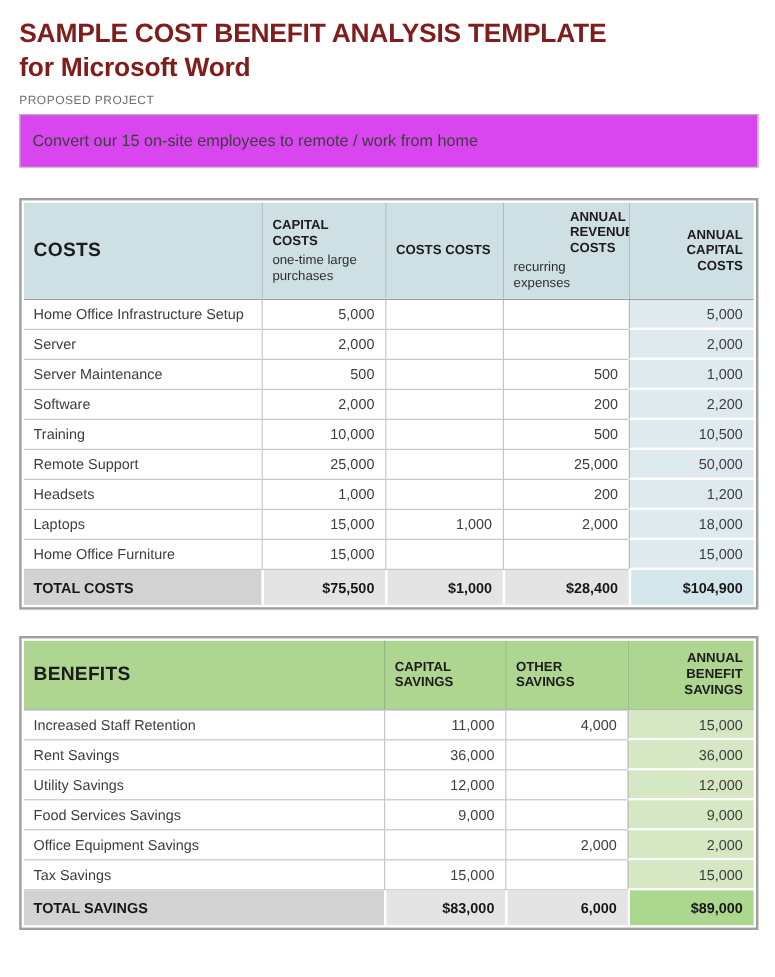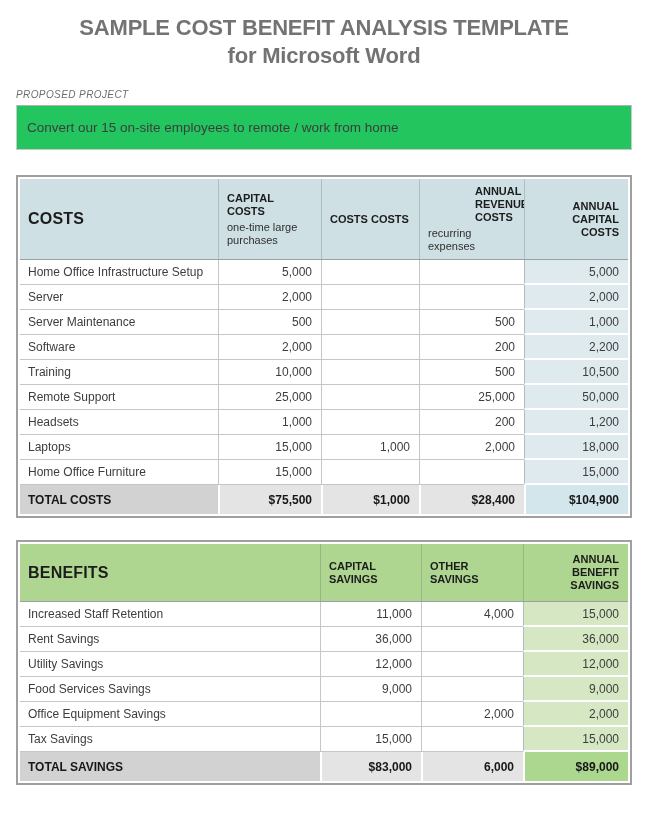--- a/index.html
+++ b/index.html
@@ -2,23 +2,23 @@
 <html><head>
 <meta charset="utf-8">
 <style>
   * { box-sizing: border-box; margin: 0; padding: 0; }
   html, body { width: 646px; height: 814px; background: #ffffff; overflow: hidden; }
   body { font-family: "Liberation Sans", sans-serif; color: #3d3d3d; }
   .page { padding: 14px 14px 0 16px; }
 
   .doc-title { font-size: 22px; line-height: 28px; font-weight: bold; letter-spacing: -0.2px; }
 
-  .proj-label { margin-top: 19px; font-size: 10px; letter-spacing: 0.4px; color: #6e6e6e; font-style: italic; }
+  .proj-label { margin-top: 9px; font-size: 10px; letter-spacing: 0.4px; color: #6e6e6e; }
   .proj-box {
-    margin-top: 5px; height: 45px; background: #22c55e;
+    margin-top: 5px; height: 45px; background: #d946ef;
     border: 1px solid #c9c9c9; border-top-color: #b2b2b2;
     display: flex; align-items: center; padding-left: 10px;
     font-size: 13.5px; color: #3d3d3d;
   }
 
   
   .tframe { border: 2px solid #9f9f9f; background: #ffffff; padding: 2px; }
   .tframe.costs { margin-top: 25px; }
   .tframe.benefits { margin-top: 22px; }
 
@@ -55,21 +55,21 @@
   .total-row { height: 29px; }
   .total-row .cell { font-weight: bold; color: #171717; }
   .total-label { background: var(--total-label-bg); padding-left: 8px; }
   .total-val { background: var(--total-bg); justify-content: flex-end; padding-right: 9px; border-left: 2px solid #ffffff; }
   .total-val.accent { background: var(--accent-total-bg); }
 </style>
 </head>
 <body>
 
 <div class="page">
-  <div class="doc-title" style="color: #737373; text-align: center;">
+  <div class="doc-title" style="color: #7f1d1d;">
     <div>SAMPLE COST BENEFIT ANALYSIS TEMPLATE</div>
     <div>for Microsoft Word</div>
   </div>
 
   <div class="proj-label">PROPOSED PROJECT</div>
   <div class="proj-box">
     <span>Convert our 15 on-site employees to remote / work from home</span>
   </div>
 
   <div class="tframe costs">

